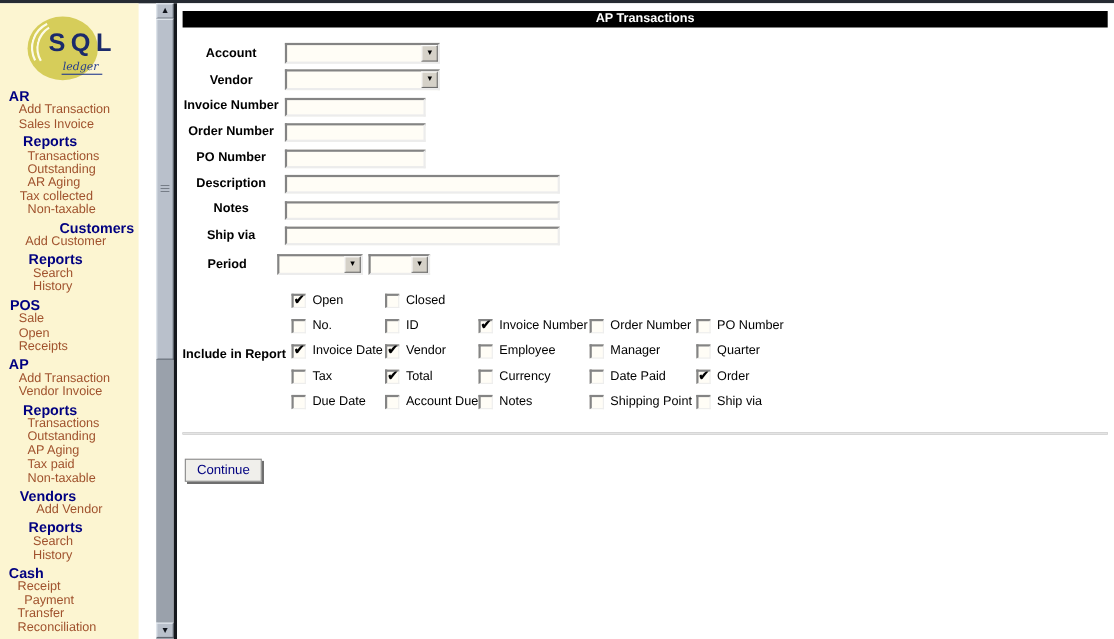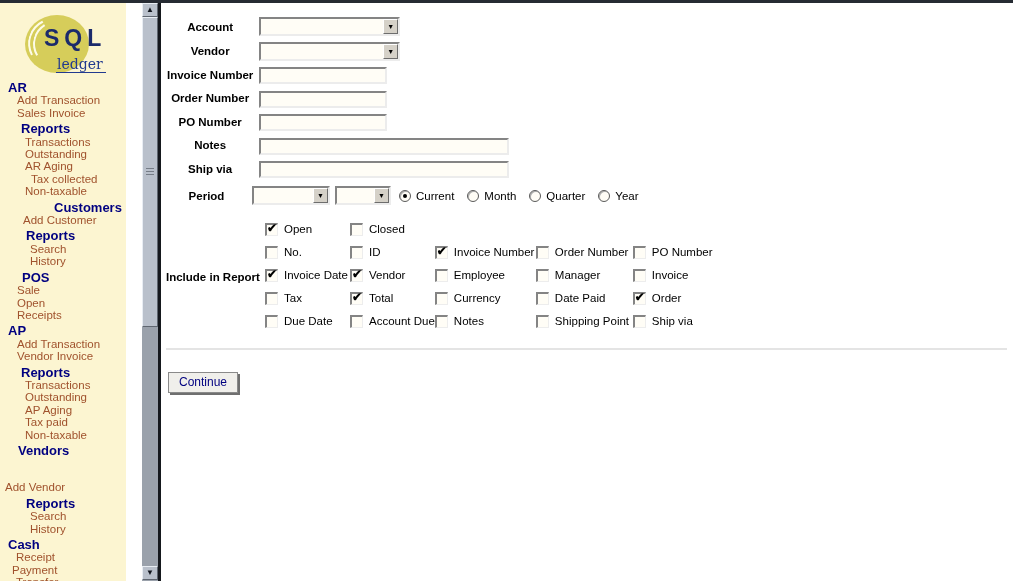--- a/index.html
+++ b/index.html
@@ -14,21 +14,21 @@
   .sidebar {
     position:absolute; left:0; top:3px; width:126px; height:578px;
     background:#fcf5d1; overflow:hidden;
   }
   .logo { position:relative; height:66px; margin-top:9px; }
   .logo-coin { position:absolute; left:25px; top:3px; width:64px; height:58px; border-radius:50%; background:#d6cd5a; }
   .logo-arc { position:absolute; border-radius:50%; border:2px solid #fdfbe8; border-color:transparent transparent transparent #fdfbe8; }
   .arc1 { left:28px; top:6px; width:54px; height:52px; transform:rotate(18deg); }
   .arc2 { left:33px; top:9px; width:46px; height:46px; transform:rotate(14deg); }
   .logo-sql { position:absolute; left:44px; top:13px; font-size:23px; font-weight:bold; color:#1b2a6b; letter-spacing:5px; }
-  .logo-ledger { position:absolute; left:56px; top:44px; font-size:14px; color:#223a8f;
+  .logo-ledger { position:absolute; left:56px; top:44px; font-size:10px; font-style:italic; color:#223a8f;
                  font-family:"DejaVu Serif", serif; border-bottom:1px solid #223a8f; padding:0 3px 0 1px; }
   .menu { margin-top:2px; }
   .menu-header { color:#000080; font-weight:bold; font-size:13px; line-height:12.4px; margin-top:4px; white-space:nowrap; }
   .menu-link { color:#a0522d; font-size:11.5px; line-height:12.4px; cursor:pointer; white-space:nowrap; }
 
   
   .sb { position:absolute; left:142px; top:3px; width:16px; height:578px; background:#9aa1ab; }
   .sb-btn { position:absolute; left:0; width:16px; height:14px; background:#b9c0cb;
             border:1px solid; border-color:#e8edf3 #5f6670 #5f6670 #e8edf3;
             font-size:8px; line-height:12px; text-align:center; color:#10141c; }
@@ -96,63 +96,64 @@
     <div class="logo-ledger">ledger</div>
   </div>
   <div class="menu">
       <div class="menu-header" style="padding-left: 8px;">AR</div>
       <div class="menu-link" style="padding-left: 17px;">Add Transaction</div>
       <div class="menu-link" style="padding-left: 17px;">Sales Invoice</div>
       <div class="menu-header" style="padding-left: 21px;">Reports</div>
       <div class="menu-link" style="padding-left: 25px;">Transactions</div>
       <div class="menu-link" style="padding-left: 25px;">Outstanding</div>
       <div class="menu-link" style="padding-left: 25px;">AR Aging</div>
-      <div class="menu-link" style="padding-left: 31px;">Tax collected</div>
+      <div class="menu-link" style="padding-left: 18px;">Tax collected</div>
       <div class="menu-link" style="padding-left: 25px;">Non-taxable</div>
       <div class="menu-header" style="padding-left: 18px; margin-left: 36px;">Customers</div>
       <div class="menu-link" style="padding-left: 23px;">Add Customer</div>
       <div class="menu-header" style="padding-left: 26px;">Reports</div>
       <div class="menu-link" style="padding-left: 30px;">Search</div>
       <div class="menu-link" style="padding-left: 30px;">History</div>
-      <div class="menu-header" style="padding-left: 22px;">POS</div>
+      <div class="menu-header" style="padding-left: 9px;">POS</div>
       <div class="menu-link" style="padding-left: 17px;">Sale</div>
       <div class="menu-link" style="padding-left: 17px;">Open</div>
       <div class="menu-link" style="padding-left: 17px;">Receipts</div>
       <div class="menu-header" style="padding-left: 8px;">AP</div>
       <div class="menu-link" style="padding-left: 17px;">Add Transaction</div>
       <div class="menu-link" style="padding-left: 17px;">Vendor Invoice</div>
       <div class="menu-header" style="padding-left: 21px;">Reports</div>
       <div class="menu-link" style="padding-left: 25px;">Transactions</div>
       <div class="menu-link" style="padding-left: 25px;">Outstanding</div>
       <div class="menu-link" style="padding-left: 25px;">AP Aging</div>
       <div class="menu-link" style="padding-left: 25px;">Tax paid</div>
       <div class="menu-link" style="padding-left: 25px;">Non-taxable</div>
       <div class="menu-header" style="padding-left: 18px;">Vendors</div>
-      <div class="menu-link" style="padding-left: 5px; margin-top: 24px;">Add Vendor</div>
+      <div class="menu-link" style="padding-left: 33px;">Add Vendor</div>
       <div class="menu-header" style="padding-left: 26px;">Reports</div>
       <div class="menu-link" style="padding-left: 30px;">Search</div>
       <div class="menu-link" style="padding-left: 30px;">History</div>
       <div class="menu-header" style="padding-left: 8px;">Cash</div>
       <div class="menu-link" style="padding-left: 16px;">Receipt</div>
-      <div class="menu-link" style="padding-left: 12px;">Payment</div>
+      <div class="menu-link" style="padding-left: 22px;">Payment</div>
       <div class="menu-link" style="padding-left: 16px;">Transfer</div>
       <div class="menu-link" style="padding-left: 16px;">Reconciliation</div>
     </div>
 </div>
 
 <div class="sb">
   <div class="sb-btn sb-up">▲</div>
   <div class="sb-thumb">
     <div class="sb-grip"></div>
   </div>
   <div class="sb-btn sb-down">▼</div>
 </div>
 <div class="frameborder"></div>
 
 <div class="main">
+  <div class="titlebar">AP Transactions</div>
 
   <table class="fields">
     <tbody>
         <tr>
           <td class="flabel">Account</td>
           <td><span class="sel" style="width: 141px;"><span class="selbtn">▼</span></span></td>
         </tr>
         <tr>
           <td class="flabel">Vendor</td>
           <td><span class="sel" style="width: 141px;"><span class="selbtn">▼</span></span></td>
@@ -161,20 +162,24 @@
           <td class="flabel">Invoice Number</td>
           <td><input class="tin" style="width: 128px;"></td>
         </tr>
         <tr>
           <td class="flabel">Order Number</td>
           <td><input class="tin" style="width: 128px;"></td>
         </tr>
         <tr>
           <td class="flabel">PO Number</td>
           <td><input class="tin" style="width: 128px;"></td>
+        </tr>
+        <tr>
+          <td class="flabel">Description</td>
+          <td><input class="tin" style="width: 250px;"></td>
         </tr>
         <tr>
           <td class="flabel">Notes</td>
           <td><input class="tin" style="width: 250px;"></td>
         </tr>
         <tr>
           <td class="flabel">Ship via</td>
           <td><input class="tin" style="width: 250px;"></td>
         </tr>
       </tbody>
@@ -182,40 +187,20 @@
 
 
   <div class="frow">
     <span class="flabel">Period</span>
     <span class="sel" style="width:78px">
       <span class="selbtn">▼</span>
     </span>
     <span class="sel" style="width:56px; margin-left:5px">
       <span class="selbtn">▼</span>
     </span>
-    <span class="radios">
-        <span class="radio-item">
-          <span class="radio">
-            <span class="radio-dot"></span>
-          </span>
-          <span>Current</span>
-        </span>
-        <span class="radio-item">
-          <span class="radio"></span>
-          <span>Month</span>
-        </span>
-        <span class="radio-item">
-          <span class="radio"></span>
-          <span>Quarter</span>
-        </span>
-        <span class="radio-item">
-          <span class="radio"></span>
-          <span>Year</span>
-        </span>
-      </span>
   </div>
 
   <div class="include-row">
     <span class="flabel">Include in Report</span>
     <div class="grid-wrap">
       <table class="grid">
           <colgroup>
         <col style="width:85px">
             <col style="width:83px">
             <col style="width:101px">
@@ -278,21 +263,21 @@
               <td><span class="cbwrap">
                   <span class="cb"></span>
                   <span>Employee</span>
                 </span></td>
               <td><span class="cbwrap">
                   <span class="cb"></span>
                   <span>Manager</span>
                 </span></td>
               <td><span class="cbwrap">
                   <span class="cb"></span>
-                  <span>Invoice</span>
+                  <span>Quarter</span>
                 </span></td>
             </tr>
             <tr>
               <td><span class="cbwrap">
                   <span class="cb"></span>
                   <span>Tax</span>
                 </span></td>
               <td><span class="cbwrap">
                   <span class="cb">
                     <span class="check">✔</span>

